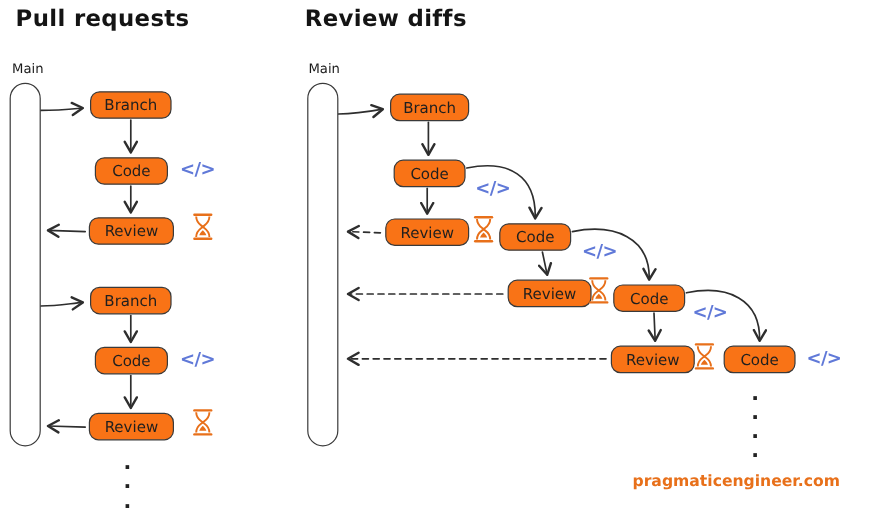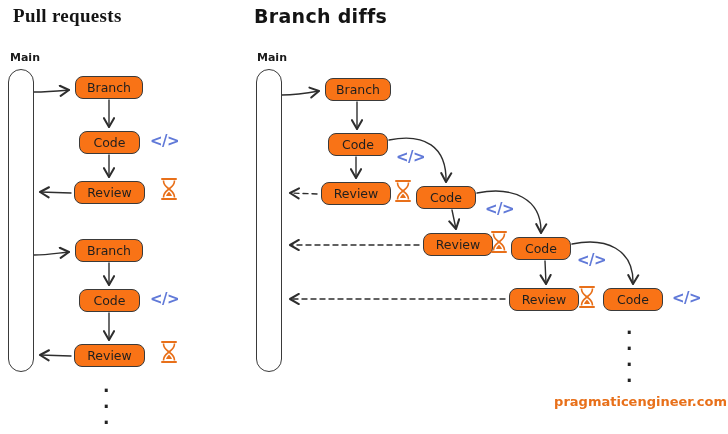--- a/index.html
+++ b/index.html
@@ -2,33 +2,33 @@
 <html><head>
 <meta charset="utf-8">
 <style>
   html,body { margin:0; padding:0; background:#ffffff; }
   #canvas {
     position:relative; width:728px; height:434px; background:#ffffff;
     font-family:"DejaVu Sans","Liberation Sans",sans-serif; overflow:hidden;
   }
   #arrows { position:absolute; left:0; top:0; width:728px; height:434px; pointer-events:none; }
   .title { position:absolute; font-size:19px; font-weight:700; color:#141414; letter-spacing:0.3px; }
-  .main-label { position:absolute; font-size:11px; font-weight:700; color:#1a1a1a; }
+  .main-label { position:absolute; font-size:11px; font-weight:400; color:#1a1a1a; }
   .main-bar { position:absolute; width:26px; height:303px; background:#fff; border:1.4px solid #3a3a3a; border-radius:13px; box-sizing:border-box; }
   .node {
     position:absolute; height:23px; box-sizing:border-box;
     display:flex; align-items:center; justify-content:center;
     background:#f97316; border:1.3px solid #3a3a3a; border-radius:8px;
     font-size:12.5px; color:#1f1f1f;
   }
   .code-icon { position:absolute; color:#6079d8; font-weight:700; font-size:15px; letter-spacing:-0.5px; }
   .hg-icon { position:absolute; width:20px; height:24px; }
   .dots { position:absolute; display:flex; flex-direction:column; align-items:center; font-weight:700; color:#222; font-size:17px; line-height:16px; }
   .dots span { display:block; }
-  .watermark { position:absolute; right:1px; top:394px; color:#e8701a; font-weight:700; font-size:13px; }
+  .watermark { position:absolute; right:28px; top:394px; color:#e8701a; font-weight:700; font-size:13px; }
 </style>
 </head>
 <body>
 
 <div id="canvas">
 
   <svg id="arrows" viewBox="0 0 728 434">
     <defs>
       <marker id="arrow" viewBox="0 0 10 10" refX="8" refY="5" markerWidth="9" markerHeight="9" orient="auto">
         <path d="M1,1 L8,5 L1,9" fill="none" stroke="#2e2e2e" stroke-width="1.6" stroke-linecap="round" stroke-linejoin="round"></path>
@@ -59,21 +59,21 @@
       <path d="M317,194 L290,193" stroke-dasharray="5 4" marker-end="url(#arrow)"></path>
       <path d="M452,210 L456,229" marker-end="url(#arrow)"></path>
       <path d="M477,193 C512,186 542,198 541,233" marker-end="url(#arrow)"></path>
       <path d="M419,245 L290,245" stroke-dasharray="5 4" marker-end="url(#arrow)"></path>
       <path d="M545,261 L546,284" marker-end="url(#arrow)"></path>
       <path d="M572,244 C606,237 634,249 633,284" marker-end="url(#arrow)"></path>
       <path d="M505,299 L290,299" stroke-dasharray="5 4" marker-end="url(#arrow)"></path>
     </g>
   </svg>
 
-  <div class="title" style="left:13px; top:5px;font-family:Liberation Serif, serif;">Pull requests</div>
+  <div class="title" style="left:13px; top:5px;">Pull requests</div>
   <div class="main-label" style="left:10px; top:51px;">Main</div>
   <div class="main-bar" style="left:8px; top:69px;"></div>
 
   <div class="node" style="left:75px; top:76px; width:68px;">Branch</div>
   <div class="node" style="left:79px; top:131px; width:61px;">Code</div>
   <div class="code-icon" style="left:150px; top:132px;">&lt;/&gt;</div>
   <div class="node" style="left:74px; top:181px; width:71px;">Review</div>
   <svg class="hg-icon" style="left:159px; top:177px;">
       <use href="#hg"></use>
     </svg>
@@ -85,21 +85,21 @@
   <svg class="hg-icon" style="left:159px; top:340px;">
       <use href="#hg"></use>
     </svg>
 
   <div class="dots" style="left:103px; top:378px;">
     <span>.</span>
     <span>.</span>
     <span>.</span>
   </div>
 
-  <div class="title" style="left:254px; top:5px;">Branch diffs</div>
+  <div class="title" style="left:254px; top:5px;">Review diffs</div>
   <div class="main-label" style="left:257px; top:51px;">Main</div>
   <div class="main-bar" style="left:256px; top:69px;"></div>
 
   <div class="node" style="left:325px; top:78px; width:66px;">Branch</div>
   <div class="node" style="left:328px; top:133px; width:60px;">Code</div>
   <div class="code-icon" style="left:396px; top:148px;">&lt;/&gt;</div>
 
   <div class="node" style="left:321px; top:182px; width:70px;">Review</div>
   <svg class="hg-icon" style="left:393px; top:179px;">
       <use href="#hg"></use>

